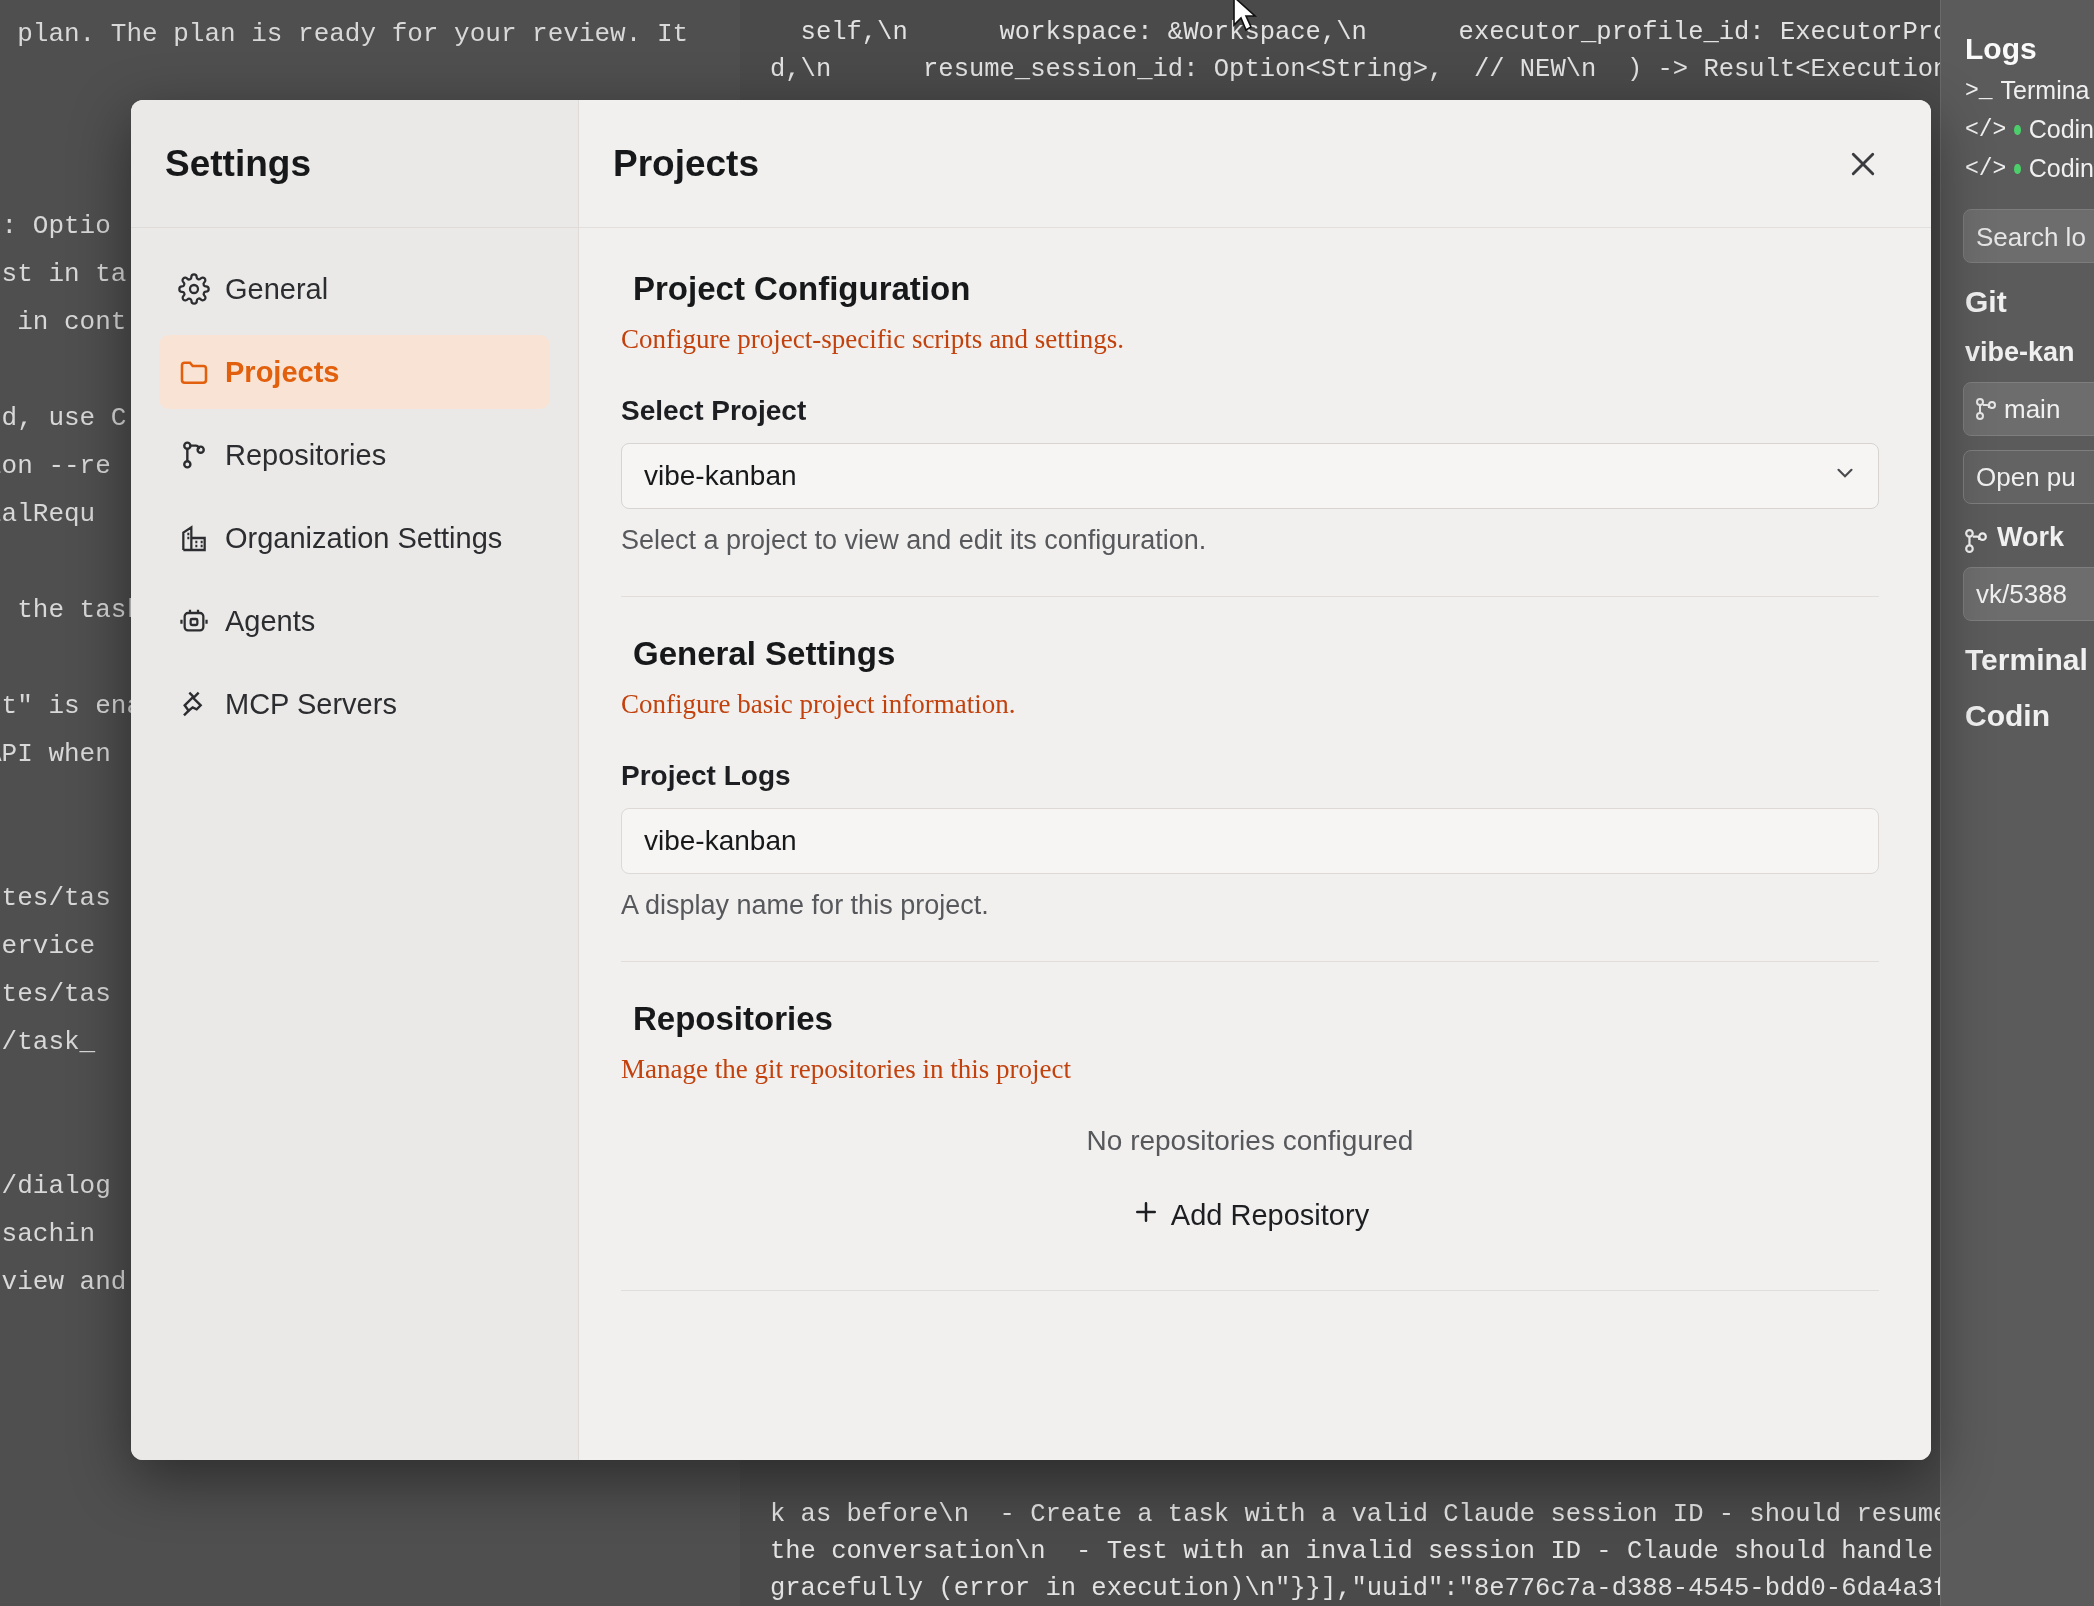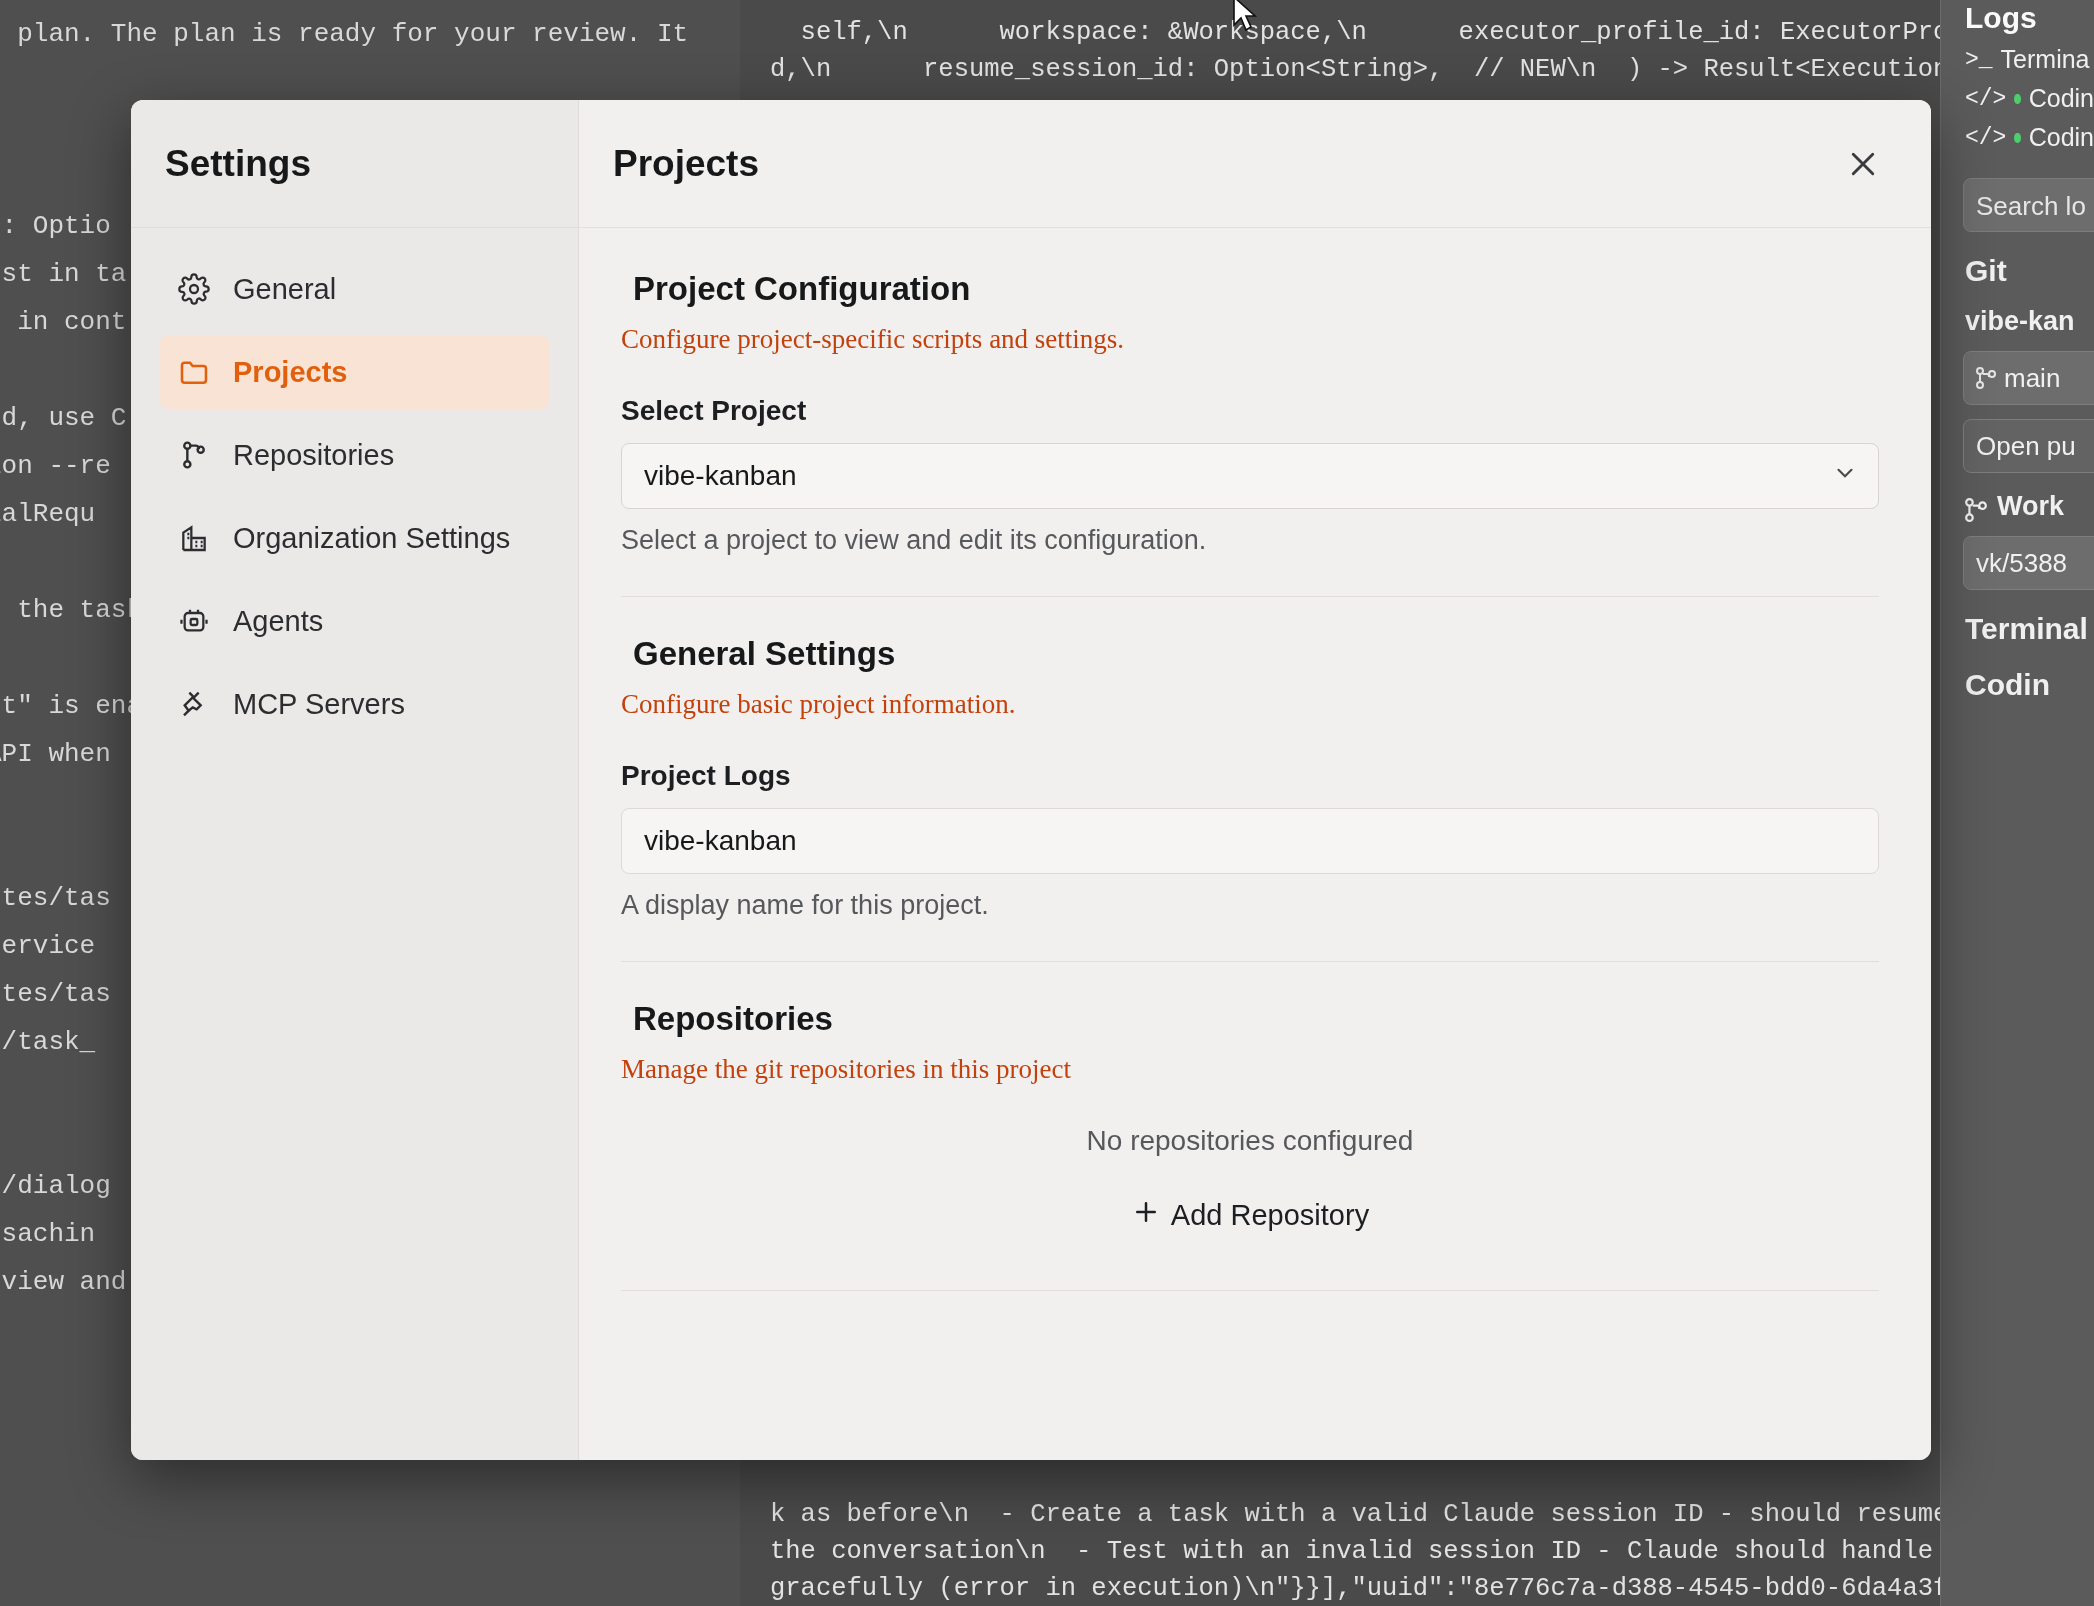--- a/index.html
+++ b/index.html
@@ -79,21 +79,21 @@
     right: 0; top: 0;
     width: 154px; height: 1606px;
     background: #5b5b5b;
     border-left: 1px solid #6a6a6a;
     overflow: hidden;
     color: #f0f0f0;
   }
   .rp-title {
     font-size: 30px;
     font-weight: bold;
-    padding: 1px 0 0 24px;
+    padding: 32px 0 0 24px;
     color: #fafafa;
   }
   .rp-row {
     display: flex;
     align-items: center;
     gap: 8px;
     padding: 10px 0 0 24px;
     font-size: 25px;
     white-space: nowrap;
   }
@@ -181,21 +181,21 @@
   }
   .sidebar-header .title {
     font-size: 37px;
     font-weight: bold;
     color: #17181a;
   }
   .sidebar-nav { padding: 24px 28px 0 28px; }
   .nav-item {
     display: flex;
     align-items: center;
-    gap: 22px;
+    gap: 14px;
     height: 74px;
     padding-left: 18px;
     border-radius: 10px;
     cursor: pointer;
     color: #2c2d30;
     font-size: 29px;
   }
   .nav-item + .nav-item { margin-top: 9px; }
   .nav-item.active {
     background: #f8e3d4;

